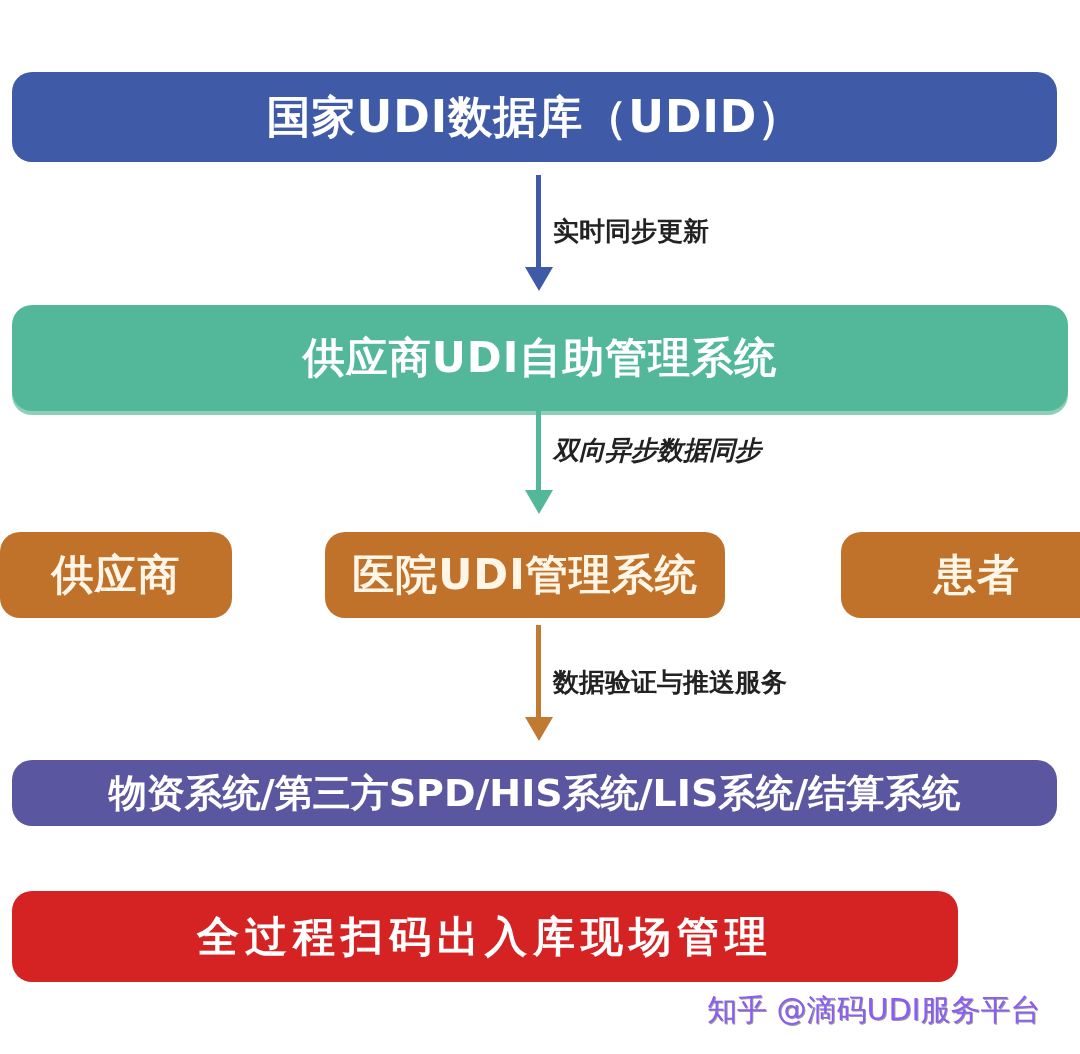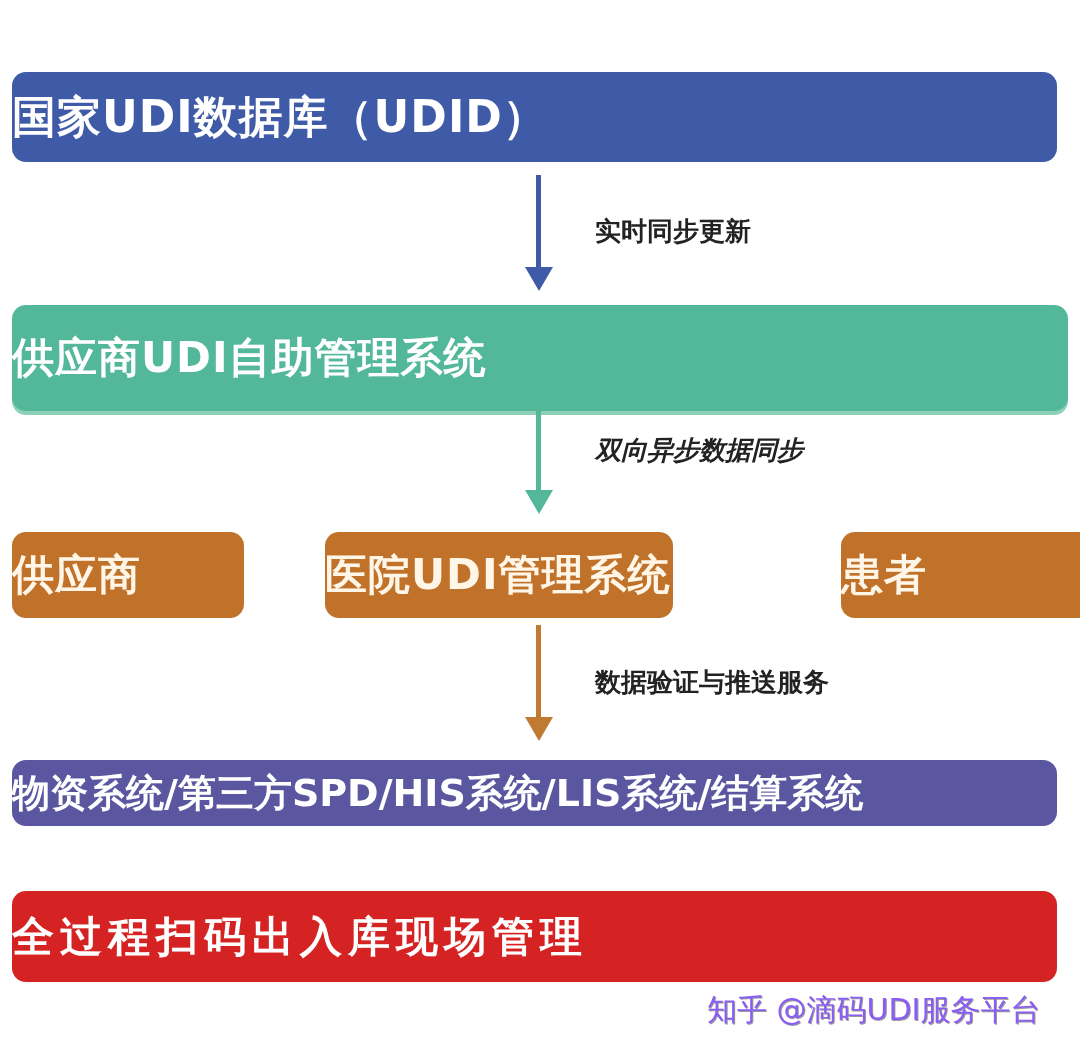--- a/index.html
+++ b/index.html
@@ -1,35 +1,35 @@
 <!DOCTYPE html>
 <html><head>
 <meta charset="utf-8">
 <style>
   html, body { margin:0; padding:0; background:#ffffff; }
   body { width:1080px; height:1054px; position:relative; overflow:hidden;
          font-family:"DejaVu Sans","Liberation Sans",sans-serif; }
-  .box { position:absolute; border-radius:14px; color:#ffffff;
-         display:flex; align-items:center; justify-content:flex-start;
+  .box { position:absolute; border-radius:20px; color:#ffffff;
+         display:flex; align-items:center; justify-content:center;
          font-weight:bold; letter-spacing:1px; box-sizing:border-box; }
   .box span { white-space:nowrap; }
   #box-udid { left:12px; top:72px; width:1045px; height:90px; background:#3F5AA6; font-size:44px; }
   #box-supplier-sys { left:12px; top:305px; width:1056px; height:106px; background:#52B899;
          font-size:42px; box-shadow:0 4px 0 #8ecfb8; }
   .orange { background:#C0722A; top:532px; height:86px; font-size:42px; color:#fff6e8; }
-  #box-supplier { left:12px; width:232px; }
-  #box-hospital { left:325px; width:348px; }
+  #box-supplier { left:0; width:232px; }
+  #box-hospital { left:325px; width:400px; }
   #box-patient { left:841px; width:272px; }
   #box-systems { left:12px; top:760px; width:1045px; height:66px; background:#5B56A0; font-size:38px; letter-spacing:0; }
-  #box-scan { left:12px; top:891px; width:1045px; height:91px; background:#D42322; font-size:42px; letter-spacing:6px; }
+  #box-scan { left:12px; top:891px; width:946px; height:91px; background:#D42322; font-size:42px; letter-spacing:6px; }
   .arrow { position:absolute; left:531px; width:16px; }
   .arrow .shaft { position:absolute; left:5px; top:0; width:5px; }
   .arrow .head { position:absolute; left:-6px; width:0; height:0;
          border-left:14px solid transparent; border-right:14px solid transparent; }
-  .arrow-label { position:absolute; left:553px; font-size:26px; color:#222222; font-weight:bold; white-space:nowrap;margin-left:42px; }
+  .arrow-label { position:absolute; left:553px; font-size:26px; color:#222222; font-weight:bold; white-space:nowrap; }
   #watermark { position:absolute; left:707px; top:990px; font-size:30px; color:#8b5cf6;
          text-shadow:1px 1px 0 #9a9a9a; white-space:nowrap; }
 </style>
 </head>
 <body>
 
 <div id="box-udid" class="box">
   <span>国家UDI数据库（UDID）</span>
 </div>
 

